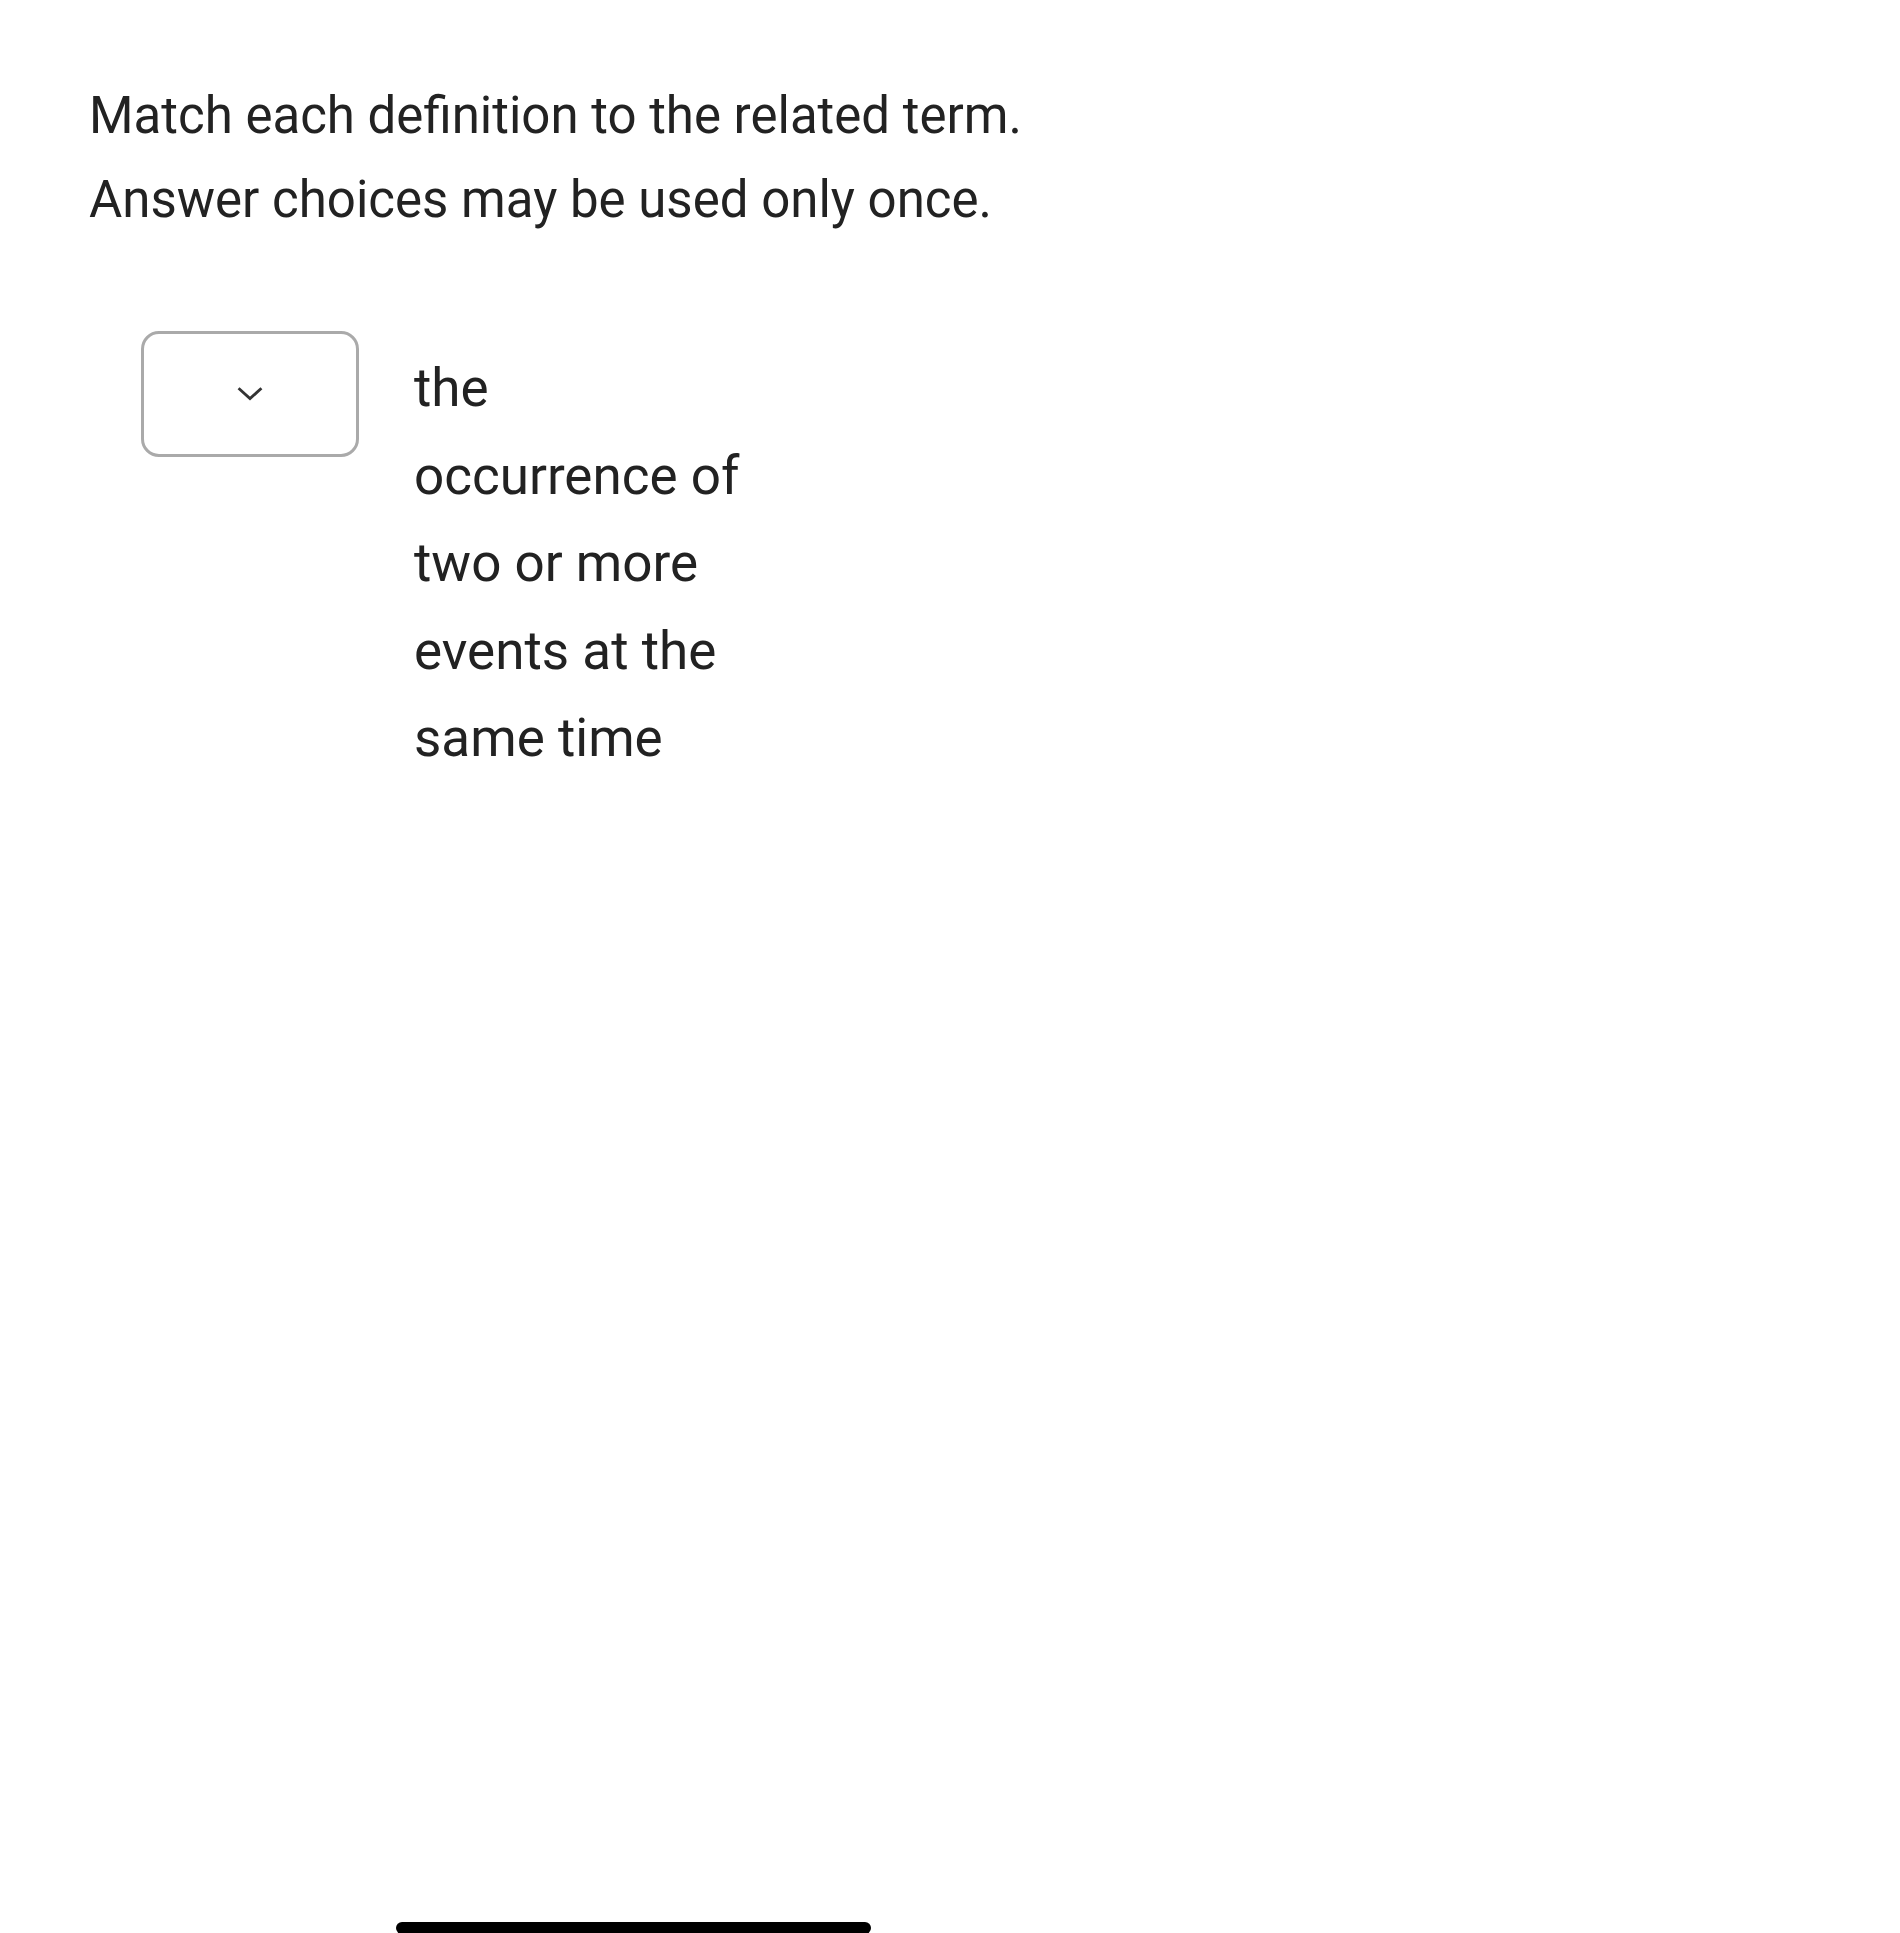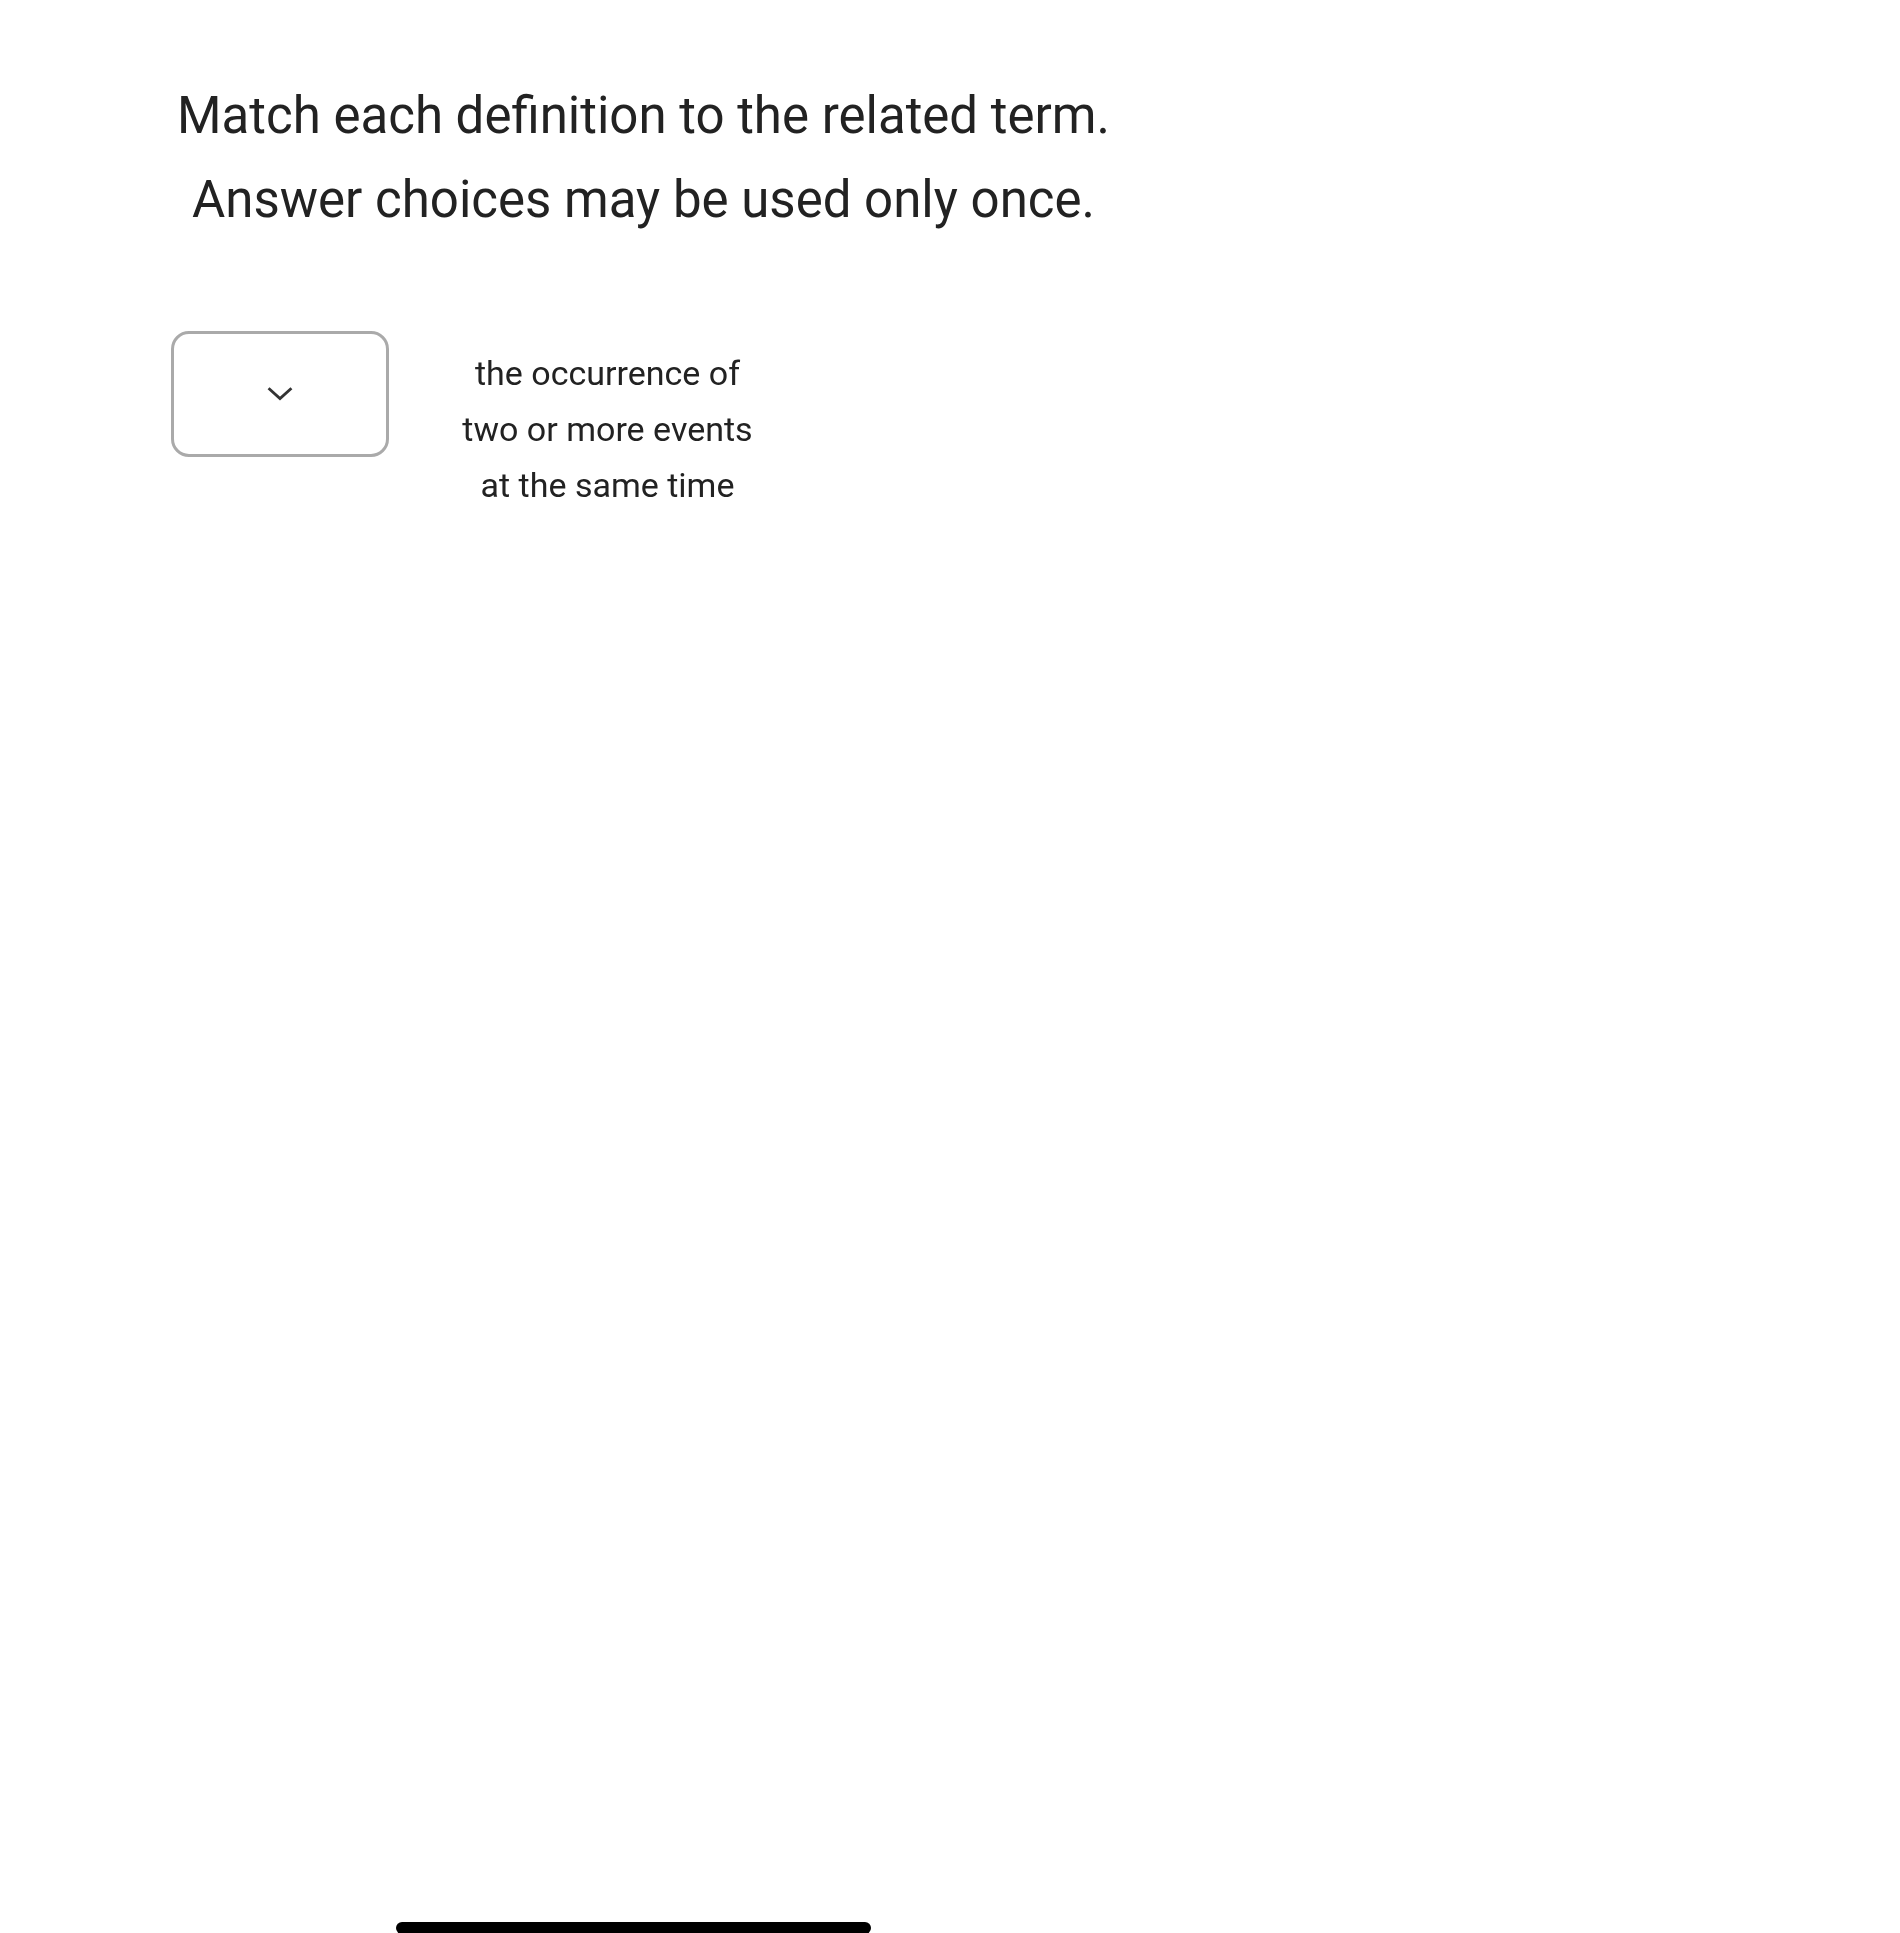--- a/index.html
+++ b/index.html
@@ -8,23 +8,22 @@
       box-sizing: border-box;
     }
     body {
       font-family: -apple-system, BlinkMacSystemFont, "Segoe UI", Roboto, Helvetica, Arial, sans-serif;
       background: #ffffff;
       width: 1901px;
       height: 1934px;
       position: relative;
     }
     .content {
-      padding: 74px 119px;
+      padding: 74px 89px;
       max-width: 1287px;
-      text-align: center;
     }
     .question-text {
       font-size: 51px;
       line-height: 1.65;
       color: #222;
       margin-bottom: 89px;
       font-weight: 400;
     }
     .match-item {
       display: flex;
@@ -48,21 +47,21 @@
     .chevron-icon {
       width: 28px;
       height: 16px;
     }
     .chevron-icon svg {
       width: 100%;
       height: 100%;
       display: block;
     }
     .definition-text {
-      font-size: 34px;
+      font-size: 53px;
       line-height: 1.65;
       color: #222;
       font-weight: 400;
       max-width: 327px;
       padding-top: 14px;
     }
     .scroll-indicator {
       position: absolute;
       bottom: 0;
       left: 396px;

